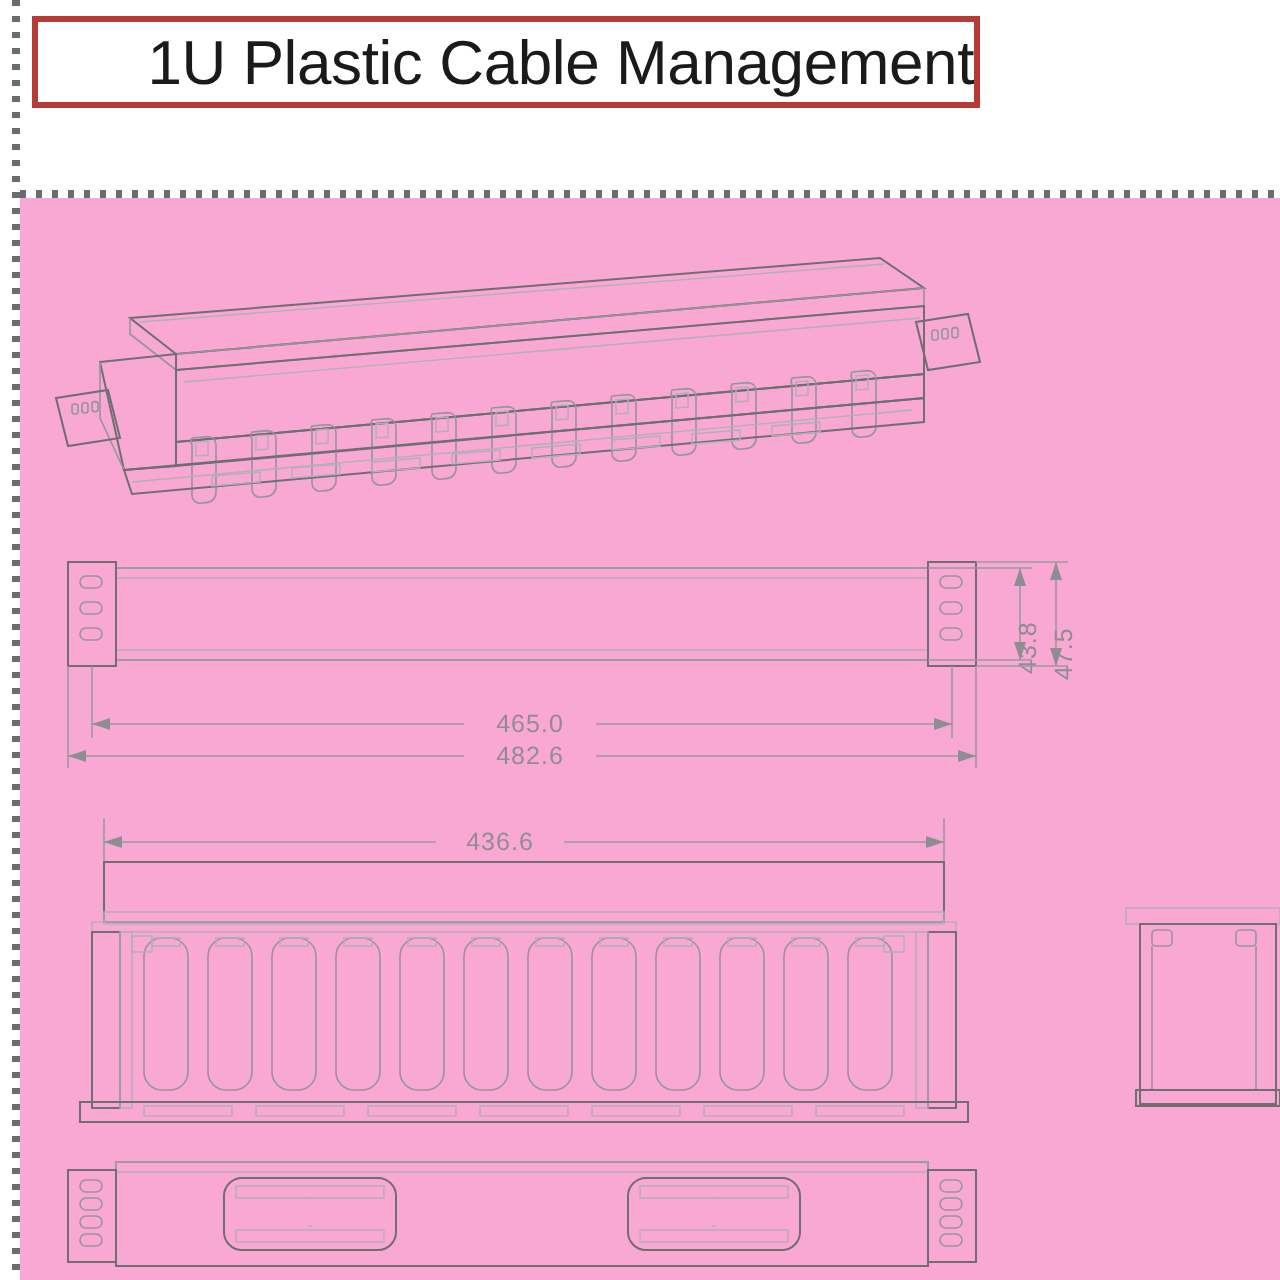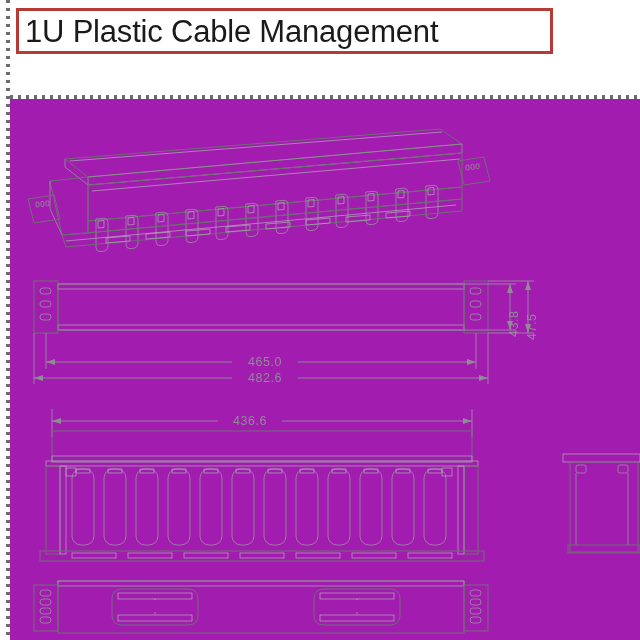--- a/index.html
+++ b/index.html
@@ -10,25 +10,25 @@
     position:relative;
   }
   #page{position:absolute;inset:0;width:640px;height:640px;overflow:hidden;background:#ffffff;}
 
   
   .header-band{
     position:absolute;left:0;top:0;width:640px;height:97px;background:#ffffff;
   }
   .title-box{
     position:absolute;left:16px;top:8px;
-    width:537px;height:46px;
+    width:474px;height:46px;
     box-sizing:border-box;
     border:3px solid #b63a35;
     background:#ffffff;
-    display:flex;align-items:center;
+    display:flex;align-items:center;justify-content:flex-end;
   }
   .title-box .title-text{
     font-size:31px;line-height:1;
     color:#1a1a1a;
     letter-spacing:-0.2px;
     padding-left:6px;
     white-space:nowrap;
     font-family:"Liberation Sans",sans-serif;
   }
 
@@ -73,21 +73,21 @@
 
   <div class="header-band">
     <div class="title-box" style="border-color: rgb(182, 58, 53);">
       <span class="title-text">1U Plastic Cable Management</span>
     </div>
   </div>
 
   <div class="dots-v"></div>
   <div class="dots-h"></div>
 
-  <div class="sheet" style="background: #a21caf;">
+  <div class="sheet" style="background: #f9a8d4;">
     <svg width="630" height="541" viewBox="0 0 630 541" xmlns="http://www.w3.org/2000/svg">
 
       <g>
 
         <polygon class="ln" fill="#fcfcfc" points="55,60 430,30 452,45 78,78"></polygon>
         <polyline class="ln-thin" points="55,60 55,68 78,86 78,78"></polyline>
         <polyline class="ln-thin" points="78,78 452,45 452,54 78,86"></polyline>
         <polyline class="ln-lt" points="60,62 432,33"></polyline>
 
         <polygon class="ln" fill="#f8f8f9" points="78,86 452,54 452,88 78,122"></polygon>

